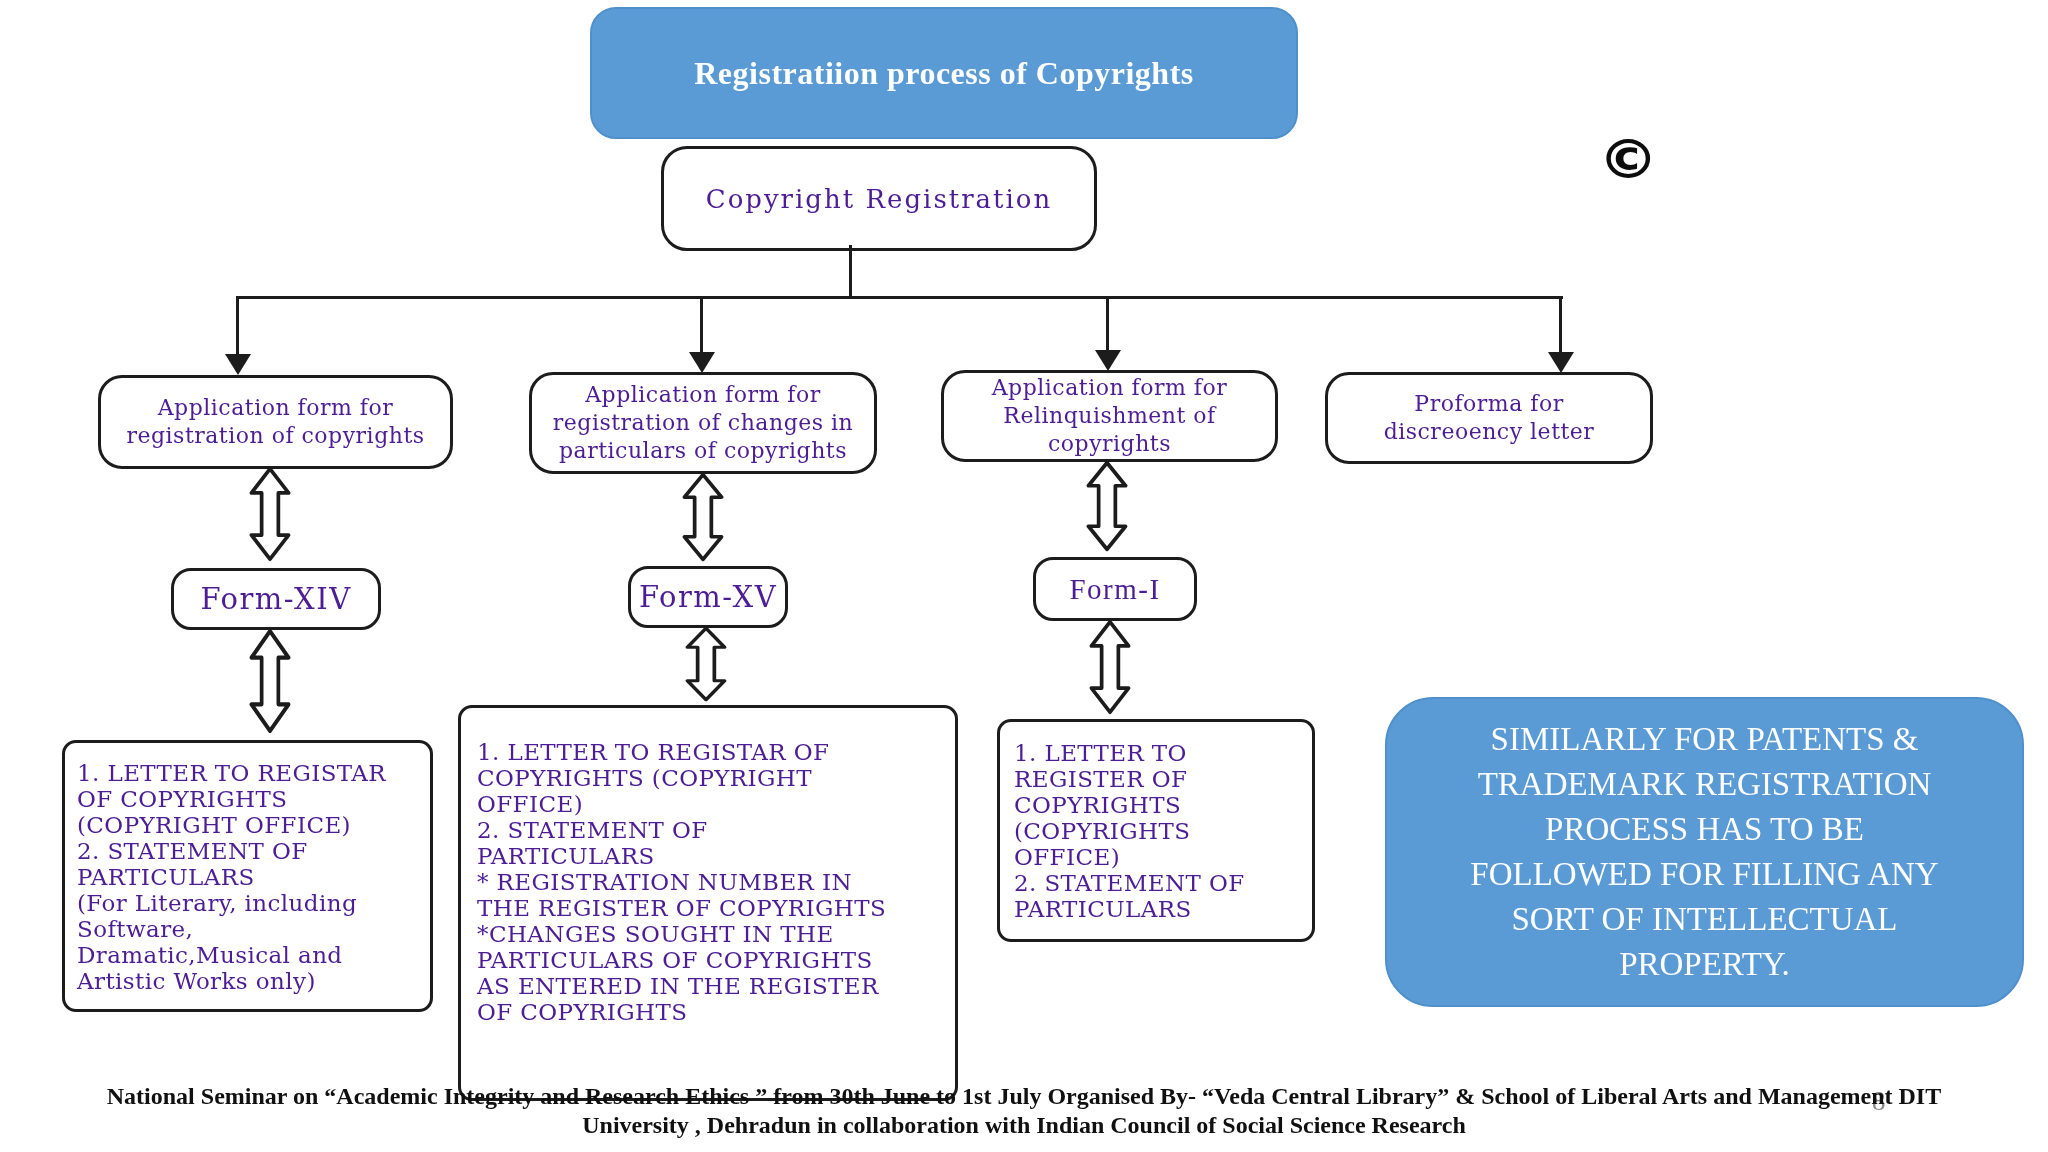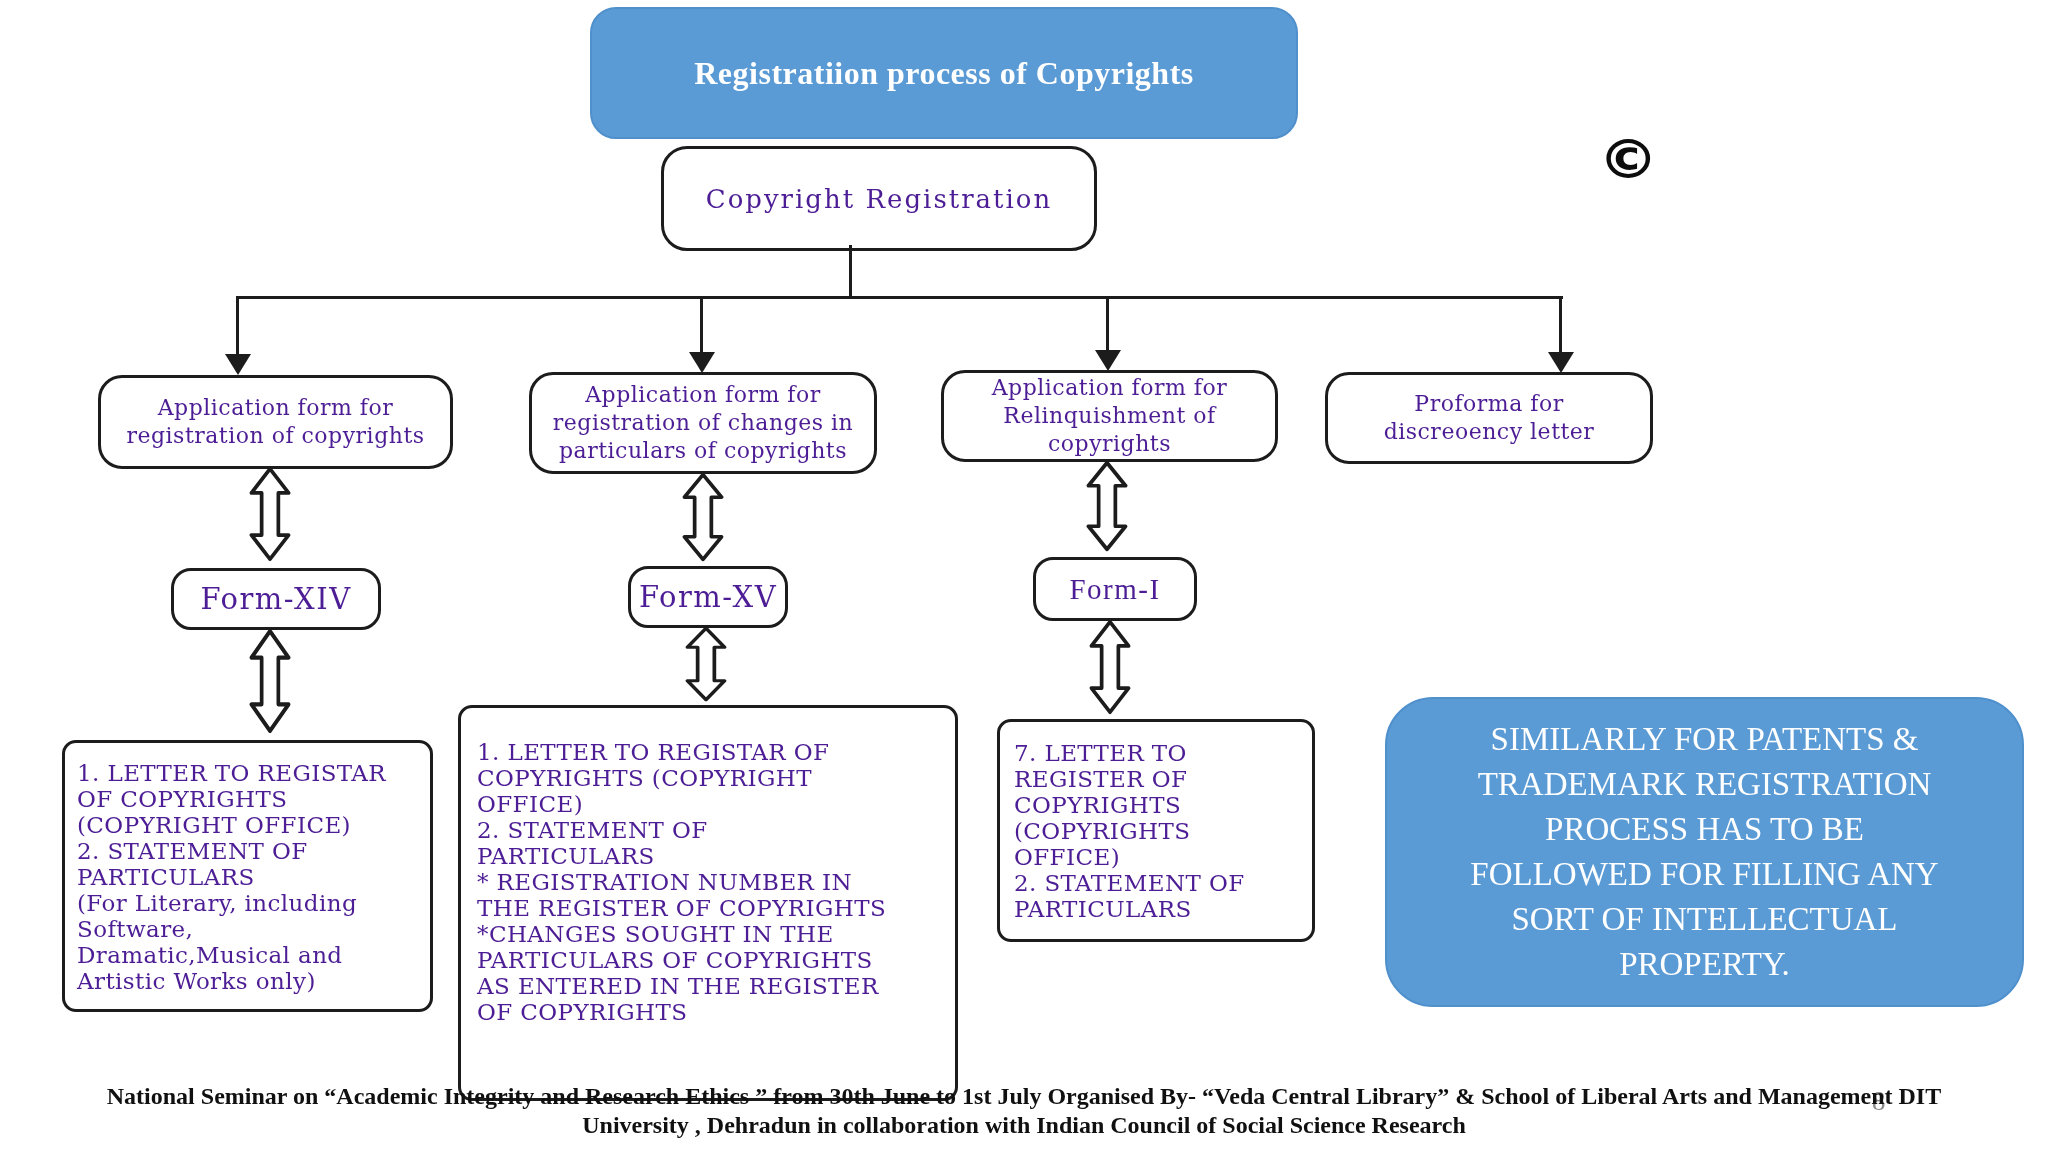--- a/index.html
+++ b/index.html
@@ -141,21 +141,21 @@
 COPYRIGHTS (COPYRIGHT
 OFFICE)
 2. STATEMENT OF
 PARTICULARS
 * REGISTRATION NUMBER IN
 THE REGISTER OF COPYRIGHTS
 *CHANGES SOUGHT IN THE
 PARTICULARS OF COPYRIGHTS
 AS ENTERED IN THE REGISTER
 OF COPYRIGHTS</div>
-  <div id="list3" class="abs node list-node">7.  LETTER TO
+  <div id="list3" class="abs node list-node">1.  LETTER TO
 REGISTER OF
 COPYRIGHTS
 (COPYRIGHTS
 OFFICE)
 2. STATEMENT OF
 PARTICULARS</div>
 
   <div class="abs blue-box note-box">SIMILARLY FOR PATENTS &amp;
 TRADEMARK REGISTRATION
 PROCESS HAS TO BE

